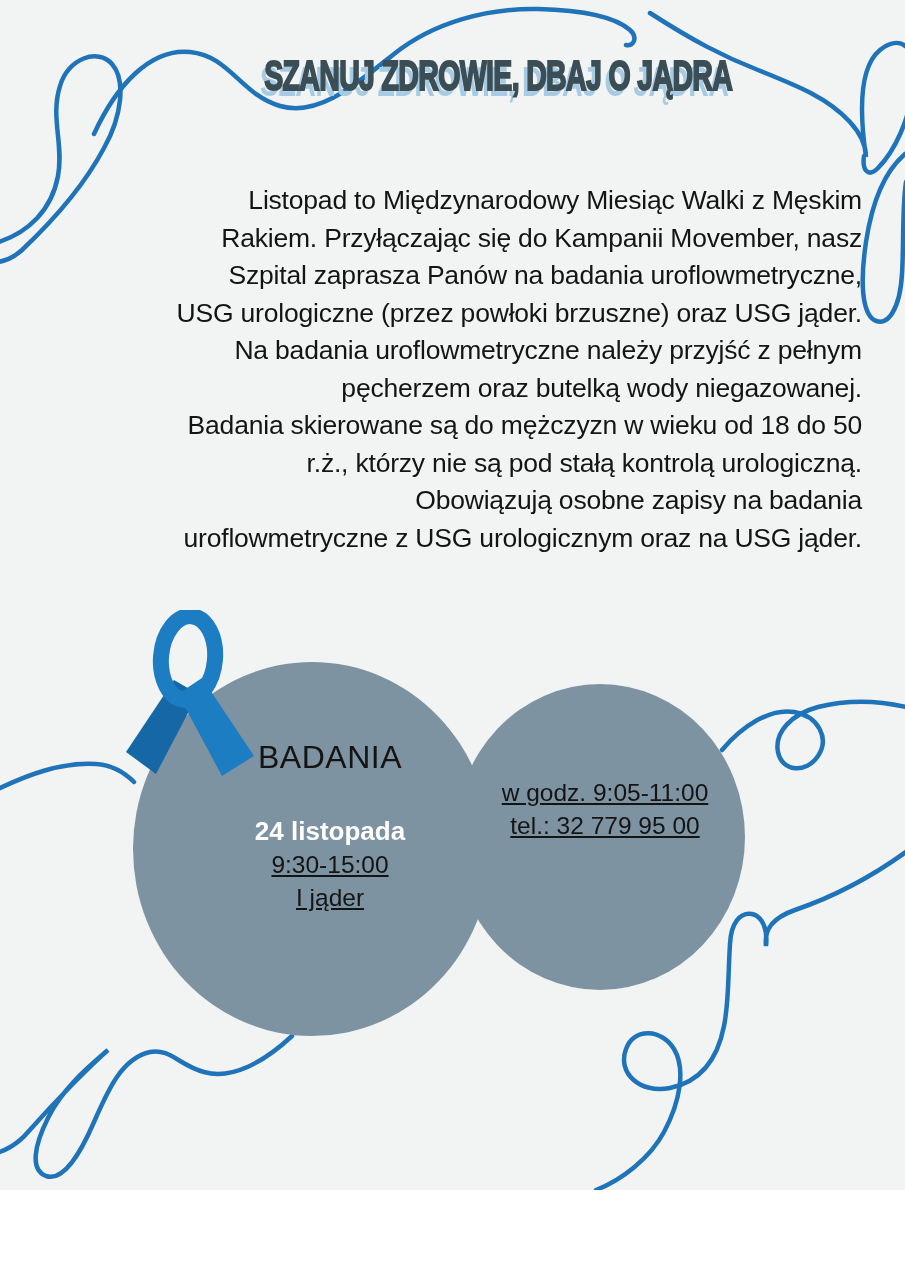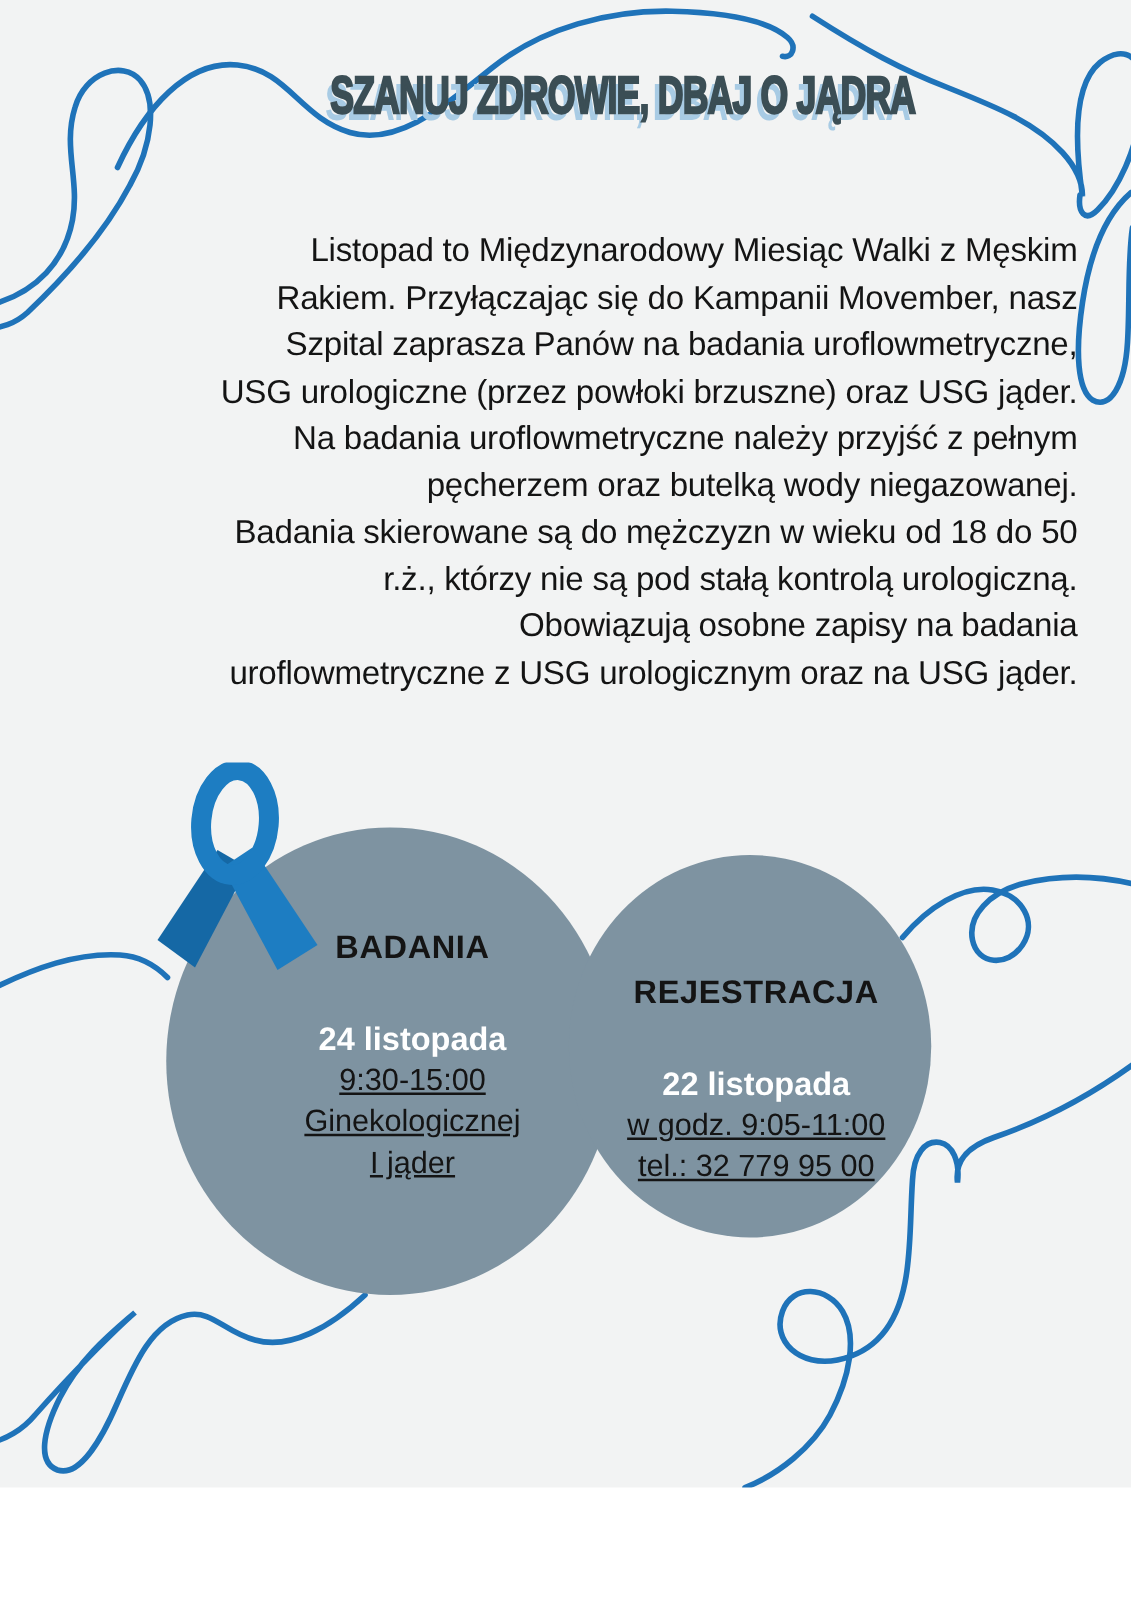--- a/index.html
+++ b/index.html
@@ -21,21 +21,21 @@
   .intro{position:absolute;z-index:4;left:42px;top:182px;width:820px;margin:0;
          text-align:right;white-space:pre-line;font-size:26.5px;line-height:37.5px;
          color:#141414;letter-spacing:-0.2px;}
 
   
   .circle{position:absolute;border-radius:50%;background:#7e93a1;}
   .circle-left{left:133px;top:662px;width:358px;height:374px;z-index:2;}
   .circle-right{left:455px;top:684px;width:290px;height:306px;z-index:2;}
 
   .circle-text{position:absolute;z-index:4;text-align:center;color:#141414;}
-  .circle-text .c-head{font-weight:bold;font-size:26px;line-height:34px;letter-spacing:.5px;}
+  .circle-text .c-head{font-weight:normal;font-size:32px;line-height:34px;letter-spacing:.5px;}
   .circle-text .c-date{font-weight:bold;font-size:26px;line-height:34px;color:#ffffff;margin-top:40px;}
   .circle-text .c-line{font-size:24.5px;line-height:33px;text-decoration:underline;}
   .ct-left{left:200px;top:740px;width:260px;}
   .ct-right{left:460px;top:776px;width:290px;}
 
   .ribbon{position:absolute;left:116px;top:610px;z-index:3;}
 
   
   .footer{position:absolute;z-index:6;left:0;top:1190px;width:905px;height:90px;background:#ffffff;}
 </style>
@@ -73,27 +73,24 @@
   <svg class="ribbon" width="150" height="184" viewBox="0 0 150 184">
     <path d="M 82,84 L 40,164 L 10,142 L 58,70 Z" fill="#1568a5"></path>
     <path d="M 62,84 L 106,166 L 138,146 L 86,68 Z" fill="#1d7dc2"></path>
     <ellipse cx="72" cy="48" rx="27" ry="42" fill="none" stroke="#1d7dc2" stroke-width="16" transform="rotate(5 72 48)"></ellipse>
   </svg>
 
   <div class="circle-text ct-left">
     <div class="c-head">BADANIA</div>
     <div class="c-date">24 listopada</div>
     <div class="c-line">9:30-15:00</div>
-    <div class="c-line">Ginekologicznej</div>
     <div class="c-line">I jąder</div>
   </div>
 
   <div class="circle-text ct-right">
-    <div class="c-head">REJESTRACJA</div>
-    <div class="c-date">22 listopada</div>
     <div class="c-line">w godz. 9:05-11:00</div>
     <div class="c-line">tel.: 32 779 95 00</div>
   </div>
 
   <div class="footer">
 
     
 
     
 

